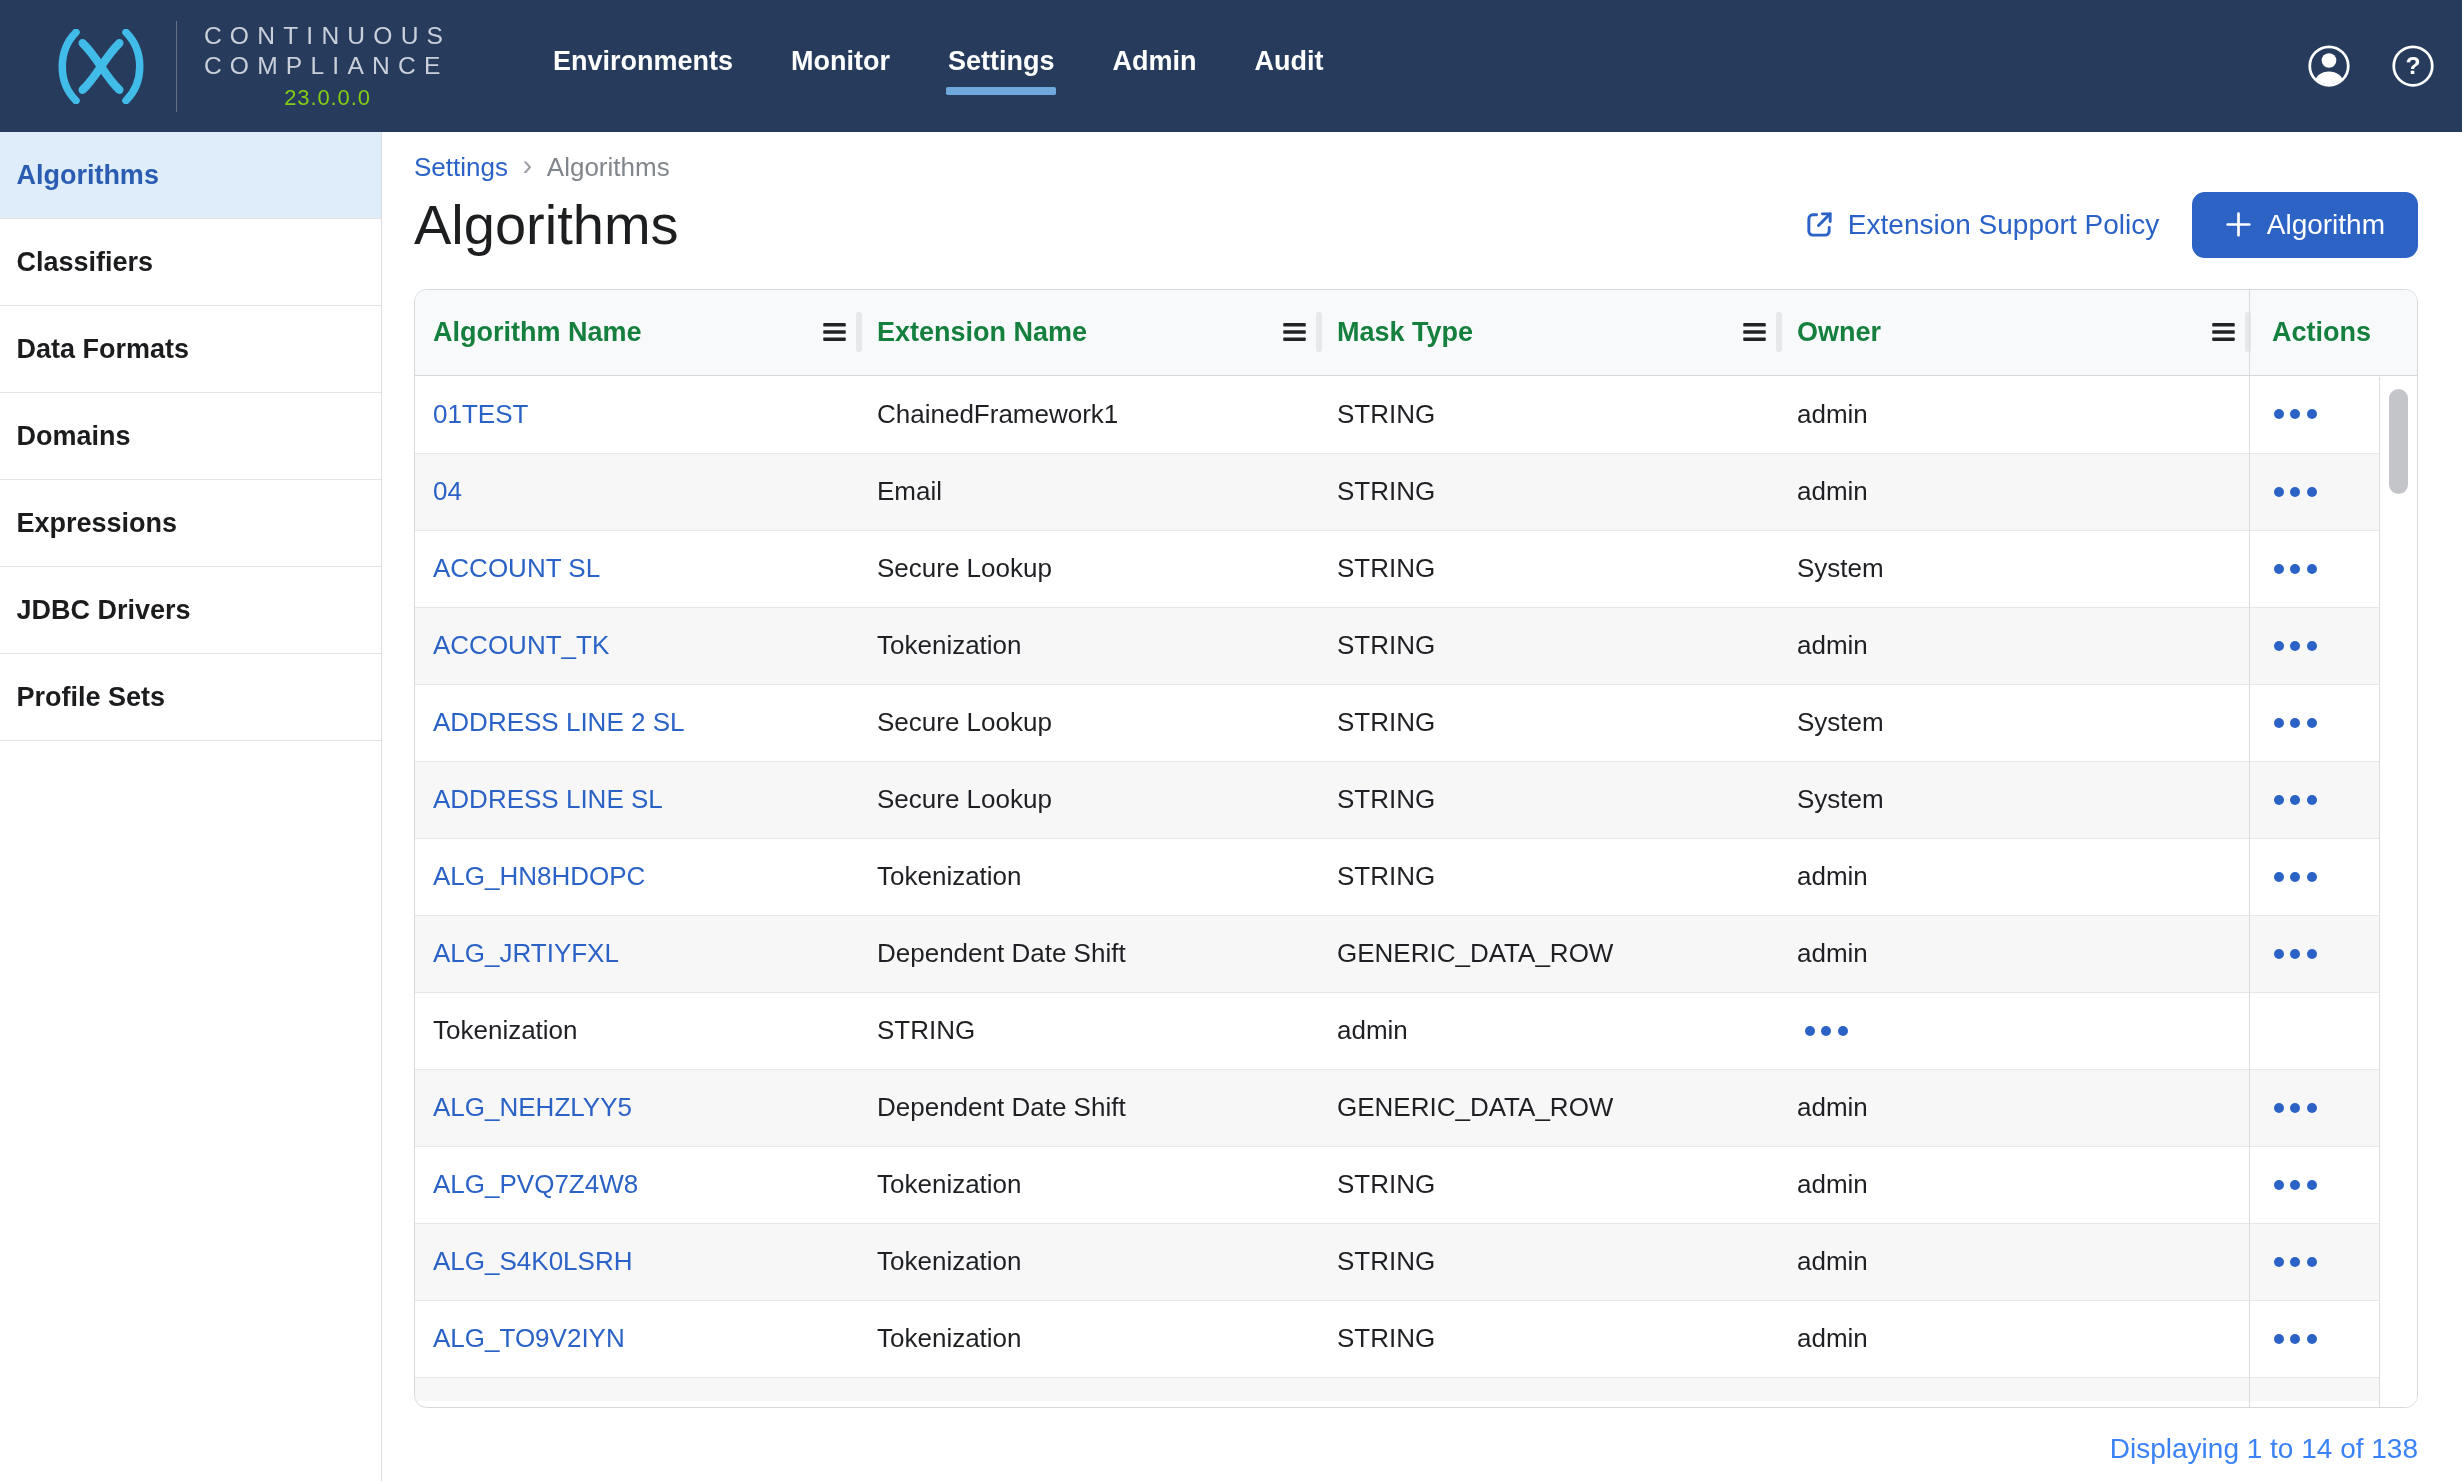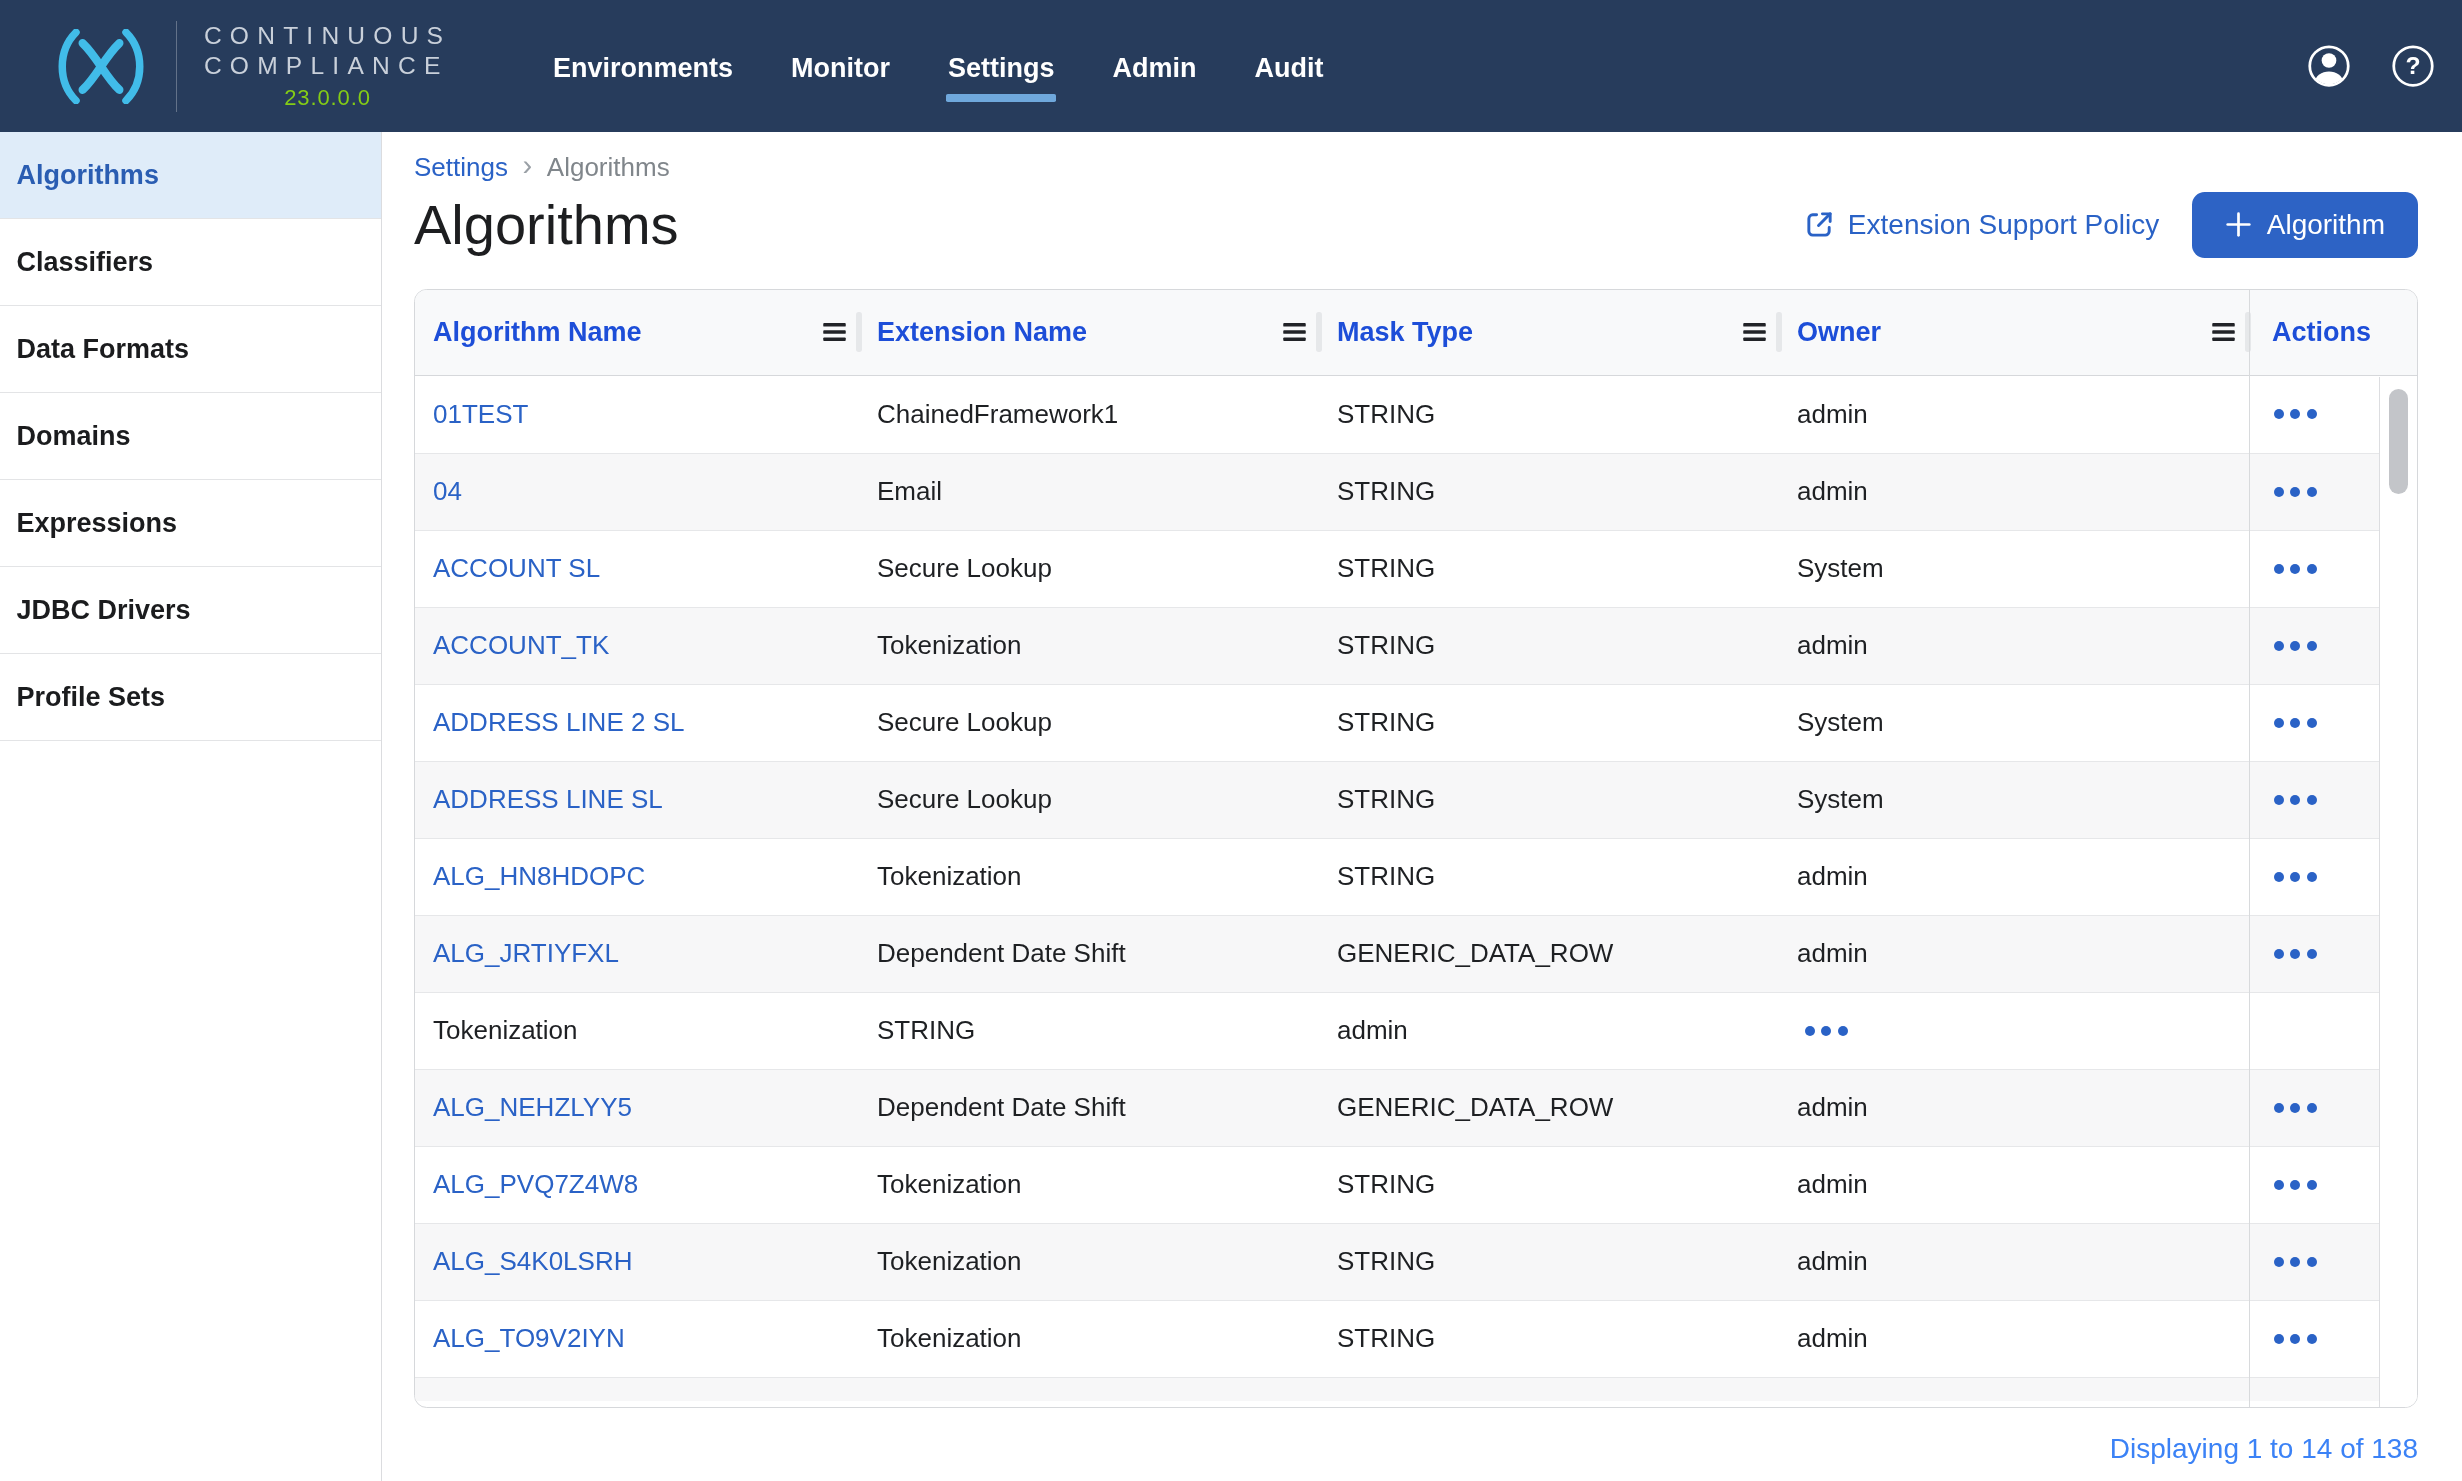--- a/index.html
+++ b/index.html
@@ -26,21 +26,21 @@
     color:var(--text_dark,#202124);
   }
 
   
   .navbar{position:absolute;left:0;top:0;width:2462px;height:132px;background:var(--navbar_bg,#273C5C);padding-left:37px;}
   .brand{position:absolute;left:50px;top:0;height:132px;display:flex;align-items:center;}
   .brand-divider{width:0.9px;height:91px;background:rgba(255,255,255,.28);margin:0 27px 0 24px;}
   .brand-text{display:flex;flex-direction:column;}
   .brand-line{font-size:24.6px;font-weight:500;letter-spacing:8.2px;color:#C9D0DA;line-height:30px;white-space:nowrap;}
   .brand-version{font-size:22px;color:#84cc16;letter-spacing:0.9px;text-align:center;margin-top:4px;}
-  .nav-menu{position:absolute;left:553px;top:12px;height:112px;display:flex;align-items:center;gap:58px;}
+  .nav-menu{position:absolute;left:553px;top:5px;height:112px;display:flex;align-items:center;gap:58px;}
   .nav-item{position:relative;color:#ffffff;font-size:27px;font-weight:700;text-decoration:none;cursor:pointer;white-space:nowrap;}
   .nav-item.active::after{content:"";position:absolute;left:-1.8px;right:-1.8px;bottom:-18px;height:7.3px;border-radius:1.8px;background:var(--nav_active_underline,#6FA8DC);}
   .nav-icons{position:absolute;right:27px;top:0;height:132px;display:flex;align-items:center;gap:40px;}
   .nav-icon{width:44px;height:44px;cursor:pointer;}
 
   
   .sidebar{position:absolute;left:0;top:132px;width:382px;bottom:0;background:#ffffff;border-right:0.9px solid #DBDCDF;}
   .sidebar ul{list-style:none;margin:0;padding:0;}
   .sidebar li{height:87px;display:flex;align-items:center;padding-left:16.4px;border-bottom:0.9px solid #E3E4E6;font-size:27px;font-weight:700;color:#1B1C1E;cursor:pointer;}
   .sidebar li.active{background:var(--sidebar_active_bg,#DFECF9);color:var(--sidebar_active_text,#2A5DB2);}
@@ -54,21 +54,21 @@
   .title-row{margin-top:3.6px;height:76px;display:flex;align-items:center;justify-content:space-between;}
   .page-title{margin:0;font-size:56px;font-weight:500;color:#1D1E20;letter-spacing:0;}
   .title-actions{display:flex;align-items:center;gap:33px;}
   .ext-link{display:flex;align-items:center;gap:12.7px;color:var(--link_blue,#2A62C6);font-size:28px;text-decoration:none;cursor:pointer;}
   .add-btn{display:flex;align-items:center;gap:14.6px;height:66px;padding:15px 33px;border:none;border-radius:12.7px;
     background:var(--button_blue,#2D63C5);color:#ffffff;font-size:28px;font-family:inherit;cursor:pointer;}
 
   
   .table{position:relative;margin-top:26px;height:1119px;border:1.8px solid var(--table_border,#D6D8DB);border-radius:12.7px;background:#ffffff;overflow:hidden;}
   .thead{display:grid;grid-template-columns:444px 460px 460px 469px 1fr;height:86px;background:var(--header_bg,#F8F9FA);border-bottom:0.9px solid var(--table_border,#D6D8DB);}
-  .th{position:relative;display:flex;align-items:center;justify-content:space-between;padding:0 12.7px 0 18px;font-size:27px;font-weight:700;color:#1d4ed8;}
+  .th{position:relative;display:flex;align-items:center;justify-content:space-between;padding:0 12.7px 0 18px;font-size:27px;font-weight:700;color:#15803d;}
   .th .col-divider{position:absolute;right:-2.7px;top:50%;transform:translateY(-50%);width:5.5px;height:40px;background:#E6E8EA;border-radius:2.7px;}
   .th.th-actions{justify-content:flex-start;padding-left:24px;}
   .menu-icon{flex:0 0 auto;cursor:pointer;margin-left:11px;}
   .tbody{margin-right:38px;}
   .tr{display:grid;grid-template-columns:444px 460px 460px 469px 132px;height:77px;background:#ffffff;}
   .tr + .tr{border-top:0.9px solid var(--row_divider,#E6E7E9);}
   .tr.alt{background:var(--row_alt_bg,#F7F7F8);}
   .td{display:flex;align-items:center;padding-left:18px;font-size:26px;color:#1E2023;overflow:hidden;white-space:nowrap;}
   .td a.name-link{color:var(--link_blue,#2A62C6);text-decoration:none;cursor:pointer;}
   .td-actions{padding-left:24px;}

